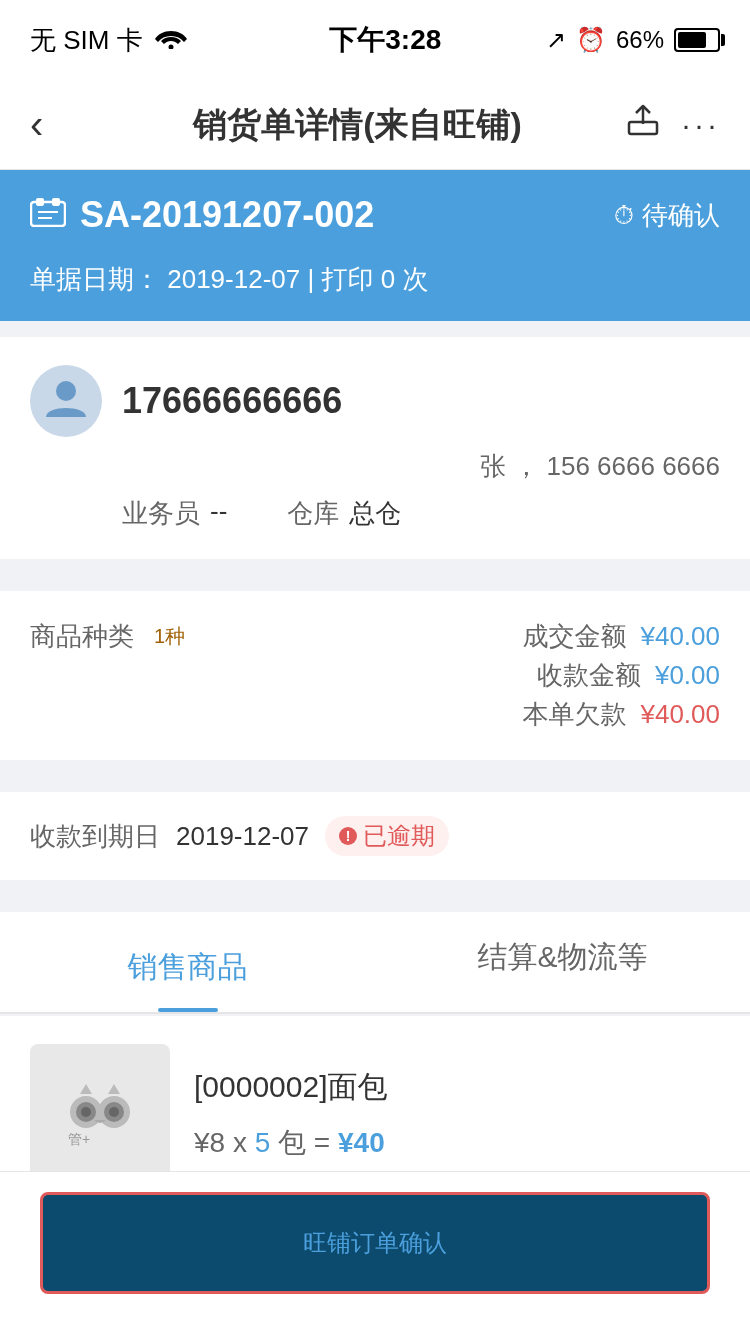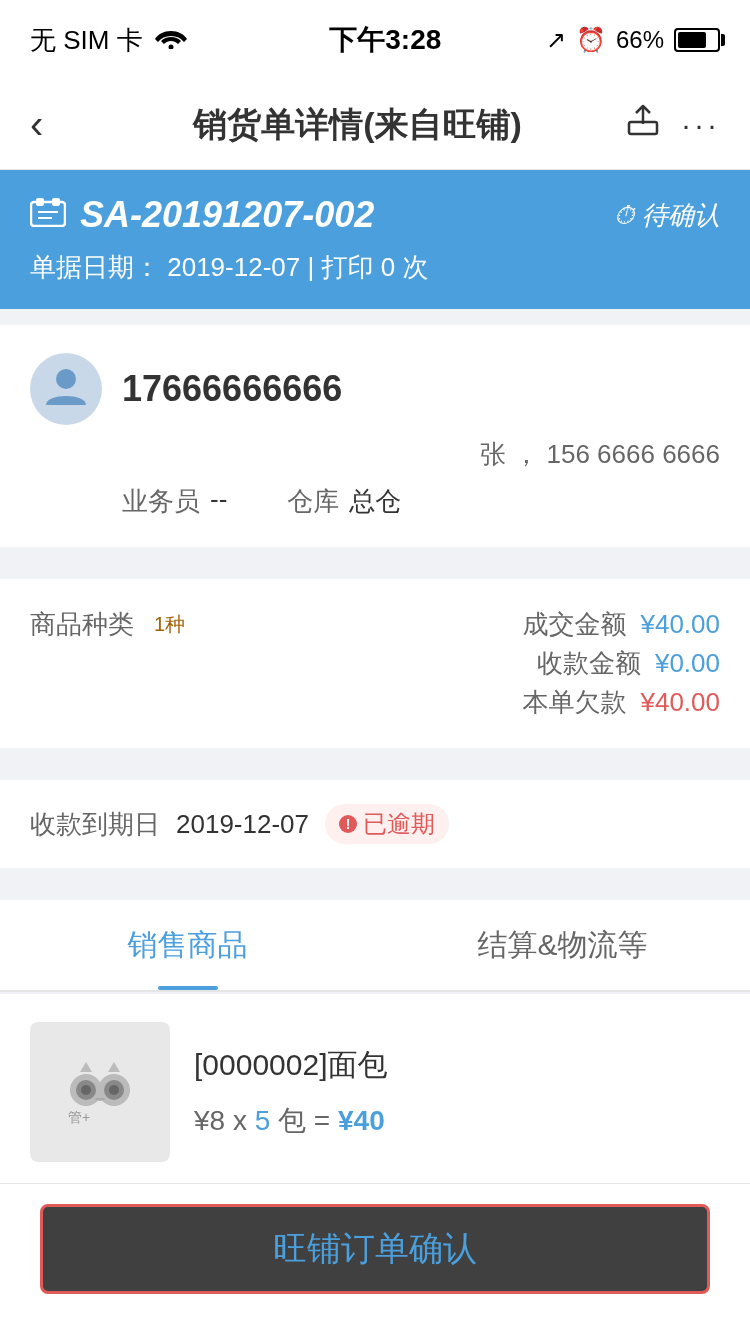--- a/index.html
+++ b/index.html
@@ -110,22 +110,21 @@
     
     .header-card {
       background: #4a9fdc;
       padding: 24px 30px;
       margin-bottom: 0;
     }
     .header-card-top {
       display: flex;
       justify-content: space-between;
       align-items: center;
-      margin-bottom: 14px;
-      font-style: italic;
+      margin-bottom: 26px;
     }
     .order-number {
       font-size: 36px;
       font-weight: 700;
       color: #fff;
       display: flex;
       align-items: center;
       gap: 14px;
     }
     .order-icon {
@@ -291,20 +290,21 @@
       display: flex;
       flex-direction: column;
       align-items: center;
       justify-content: center;
       font-size: 30px;
       cursor: pointer;
       position: relative;
     }
     .tab-item.active {
       color: #4a9fdc;
+      margin-top: 10px;
     }
     .tab-item.inactive {
       color: #666;
     }
     .tab-underline {
       position: absolute;
       bottom: 0;
       left: 50%;
       transform: translateX(-50%);
       width: 60px;
@@ -369,26 +369,26 @@
       position: fixed;
       bottom: 0;
       left: 0;
       width: 750px;
       background: #fff;
       padding: 20px 40px 40px;
       border-top: 1px solid #e5e5e5;
     }
     .confirm-button {
       width: 100%;
-      height: 90px;
+      height: 102px;
       border: 3px solid #e05a5a;
       border-radius: 8px;
-      background: #404040;
+      background: #0c4a6e;
       color: #4a9fdc;
-      font-size: 34px;
+      font-size: 24px;
       font-weight: 500;
       cursor: pointer;
       display: flex;
       align-items: center;
       justify-content: center;
     }
 
     .divider {
       height: 16px;
       background: #f0f2f5;

